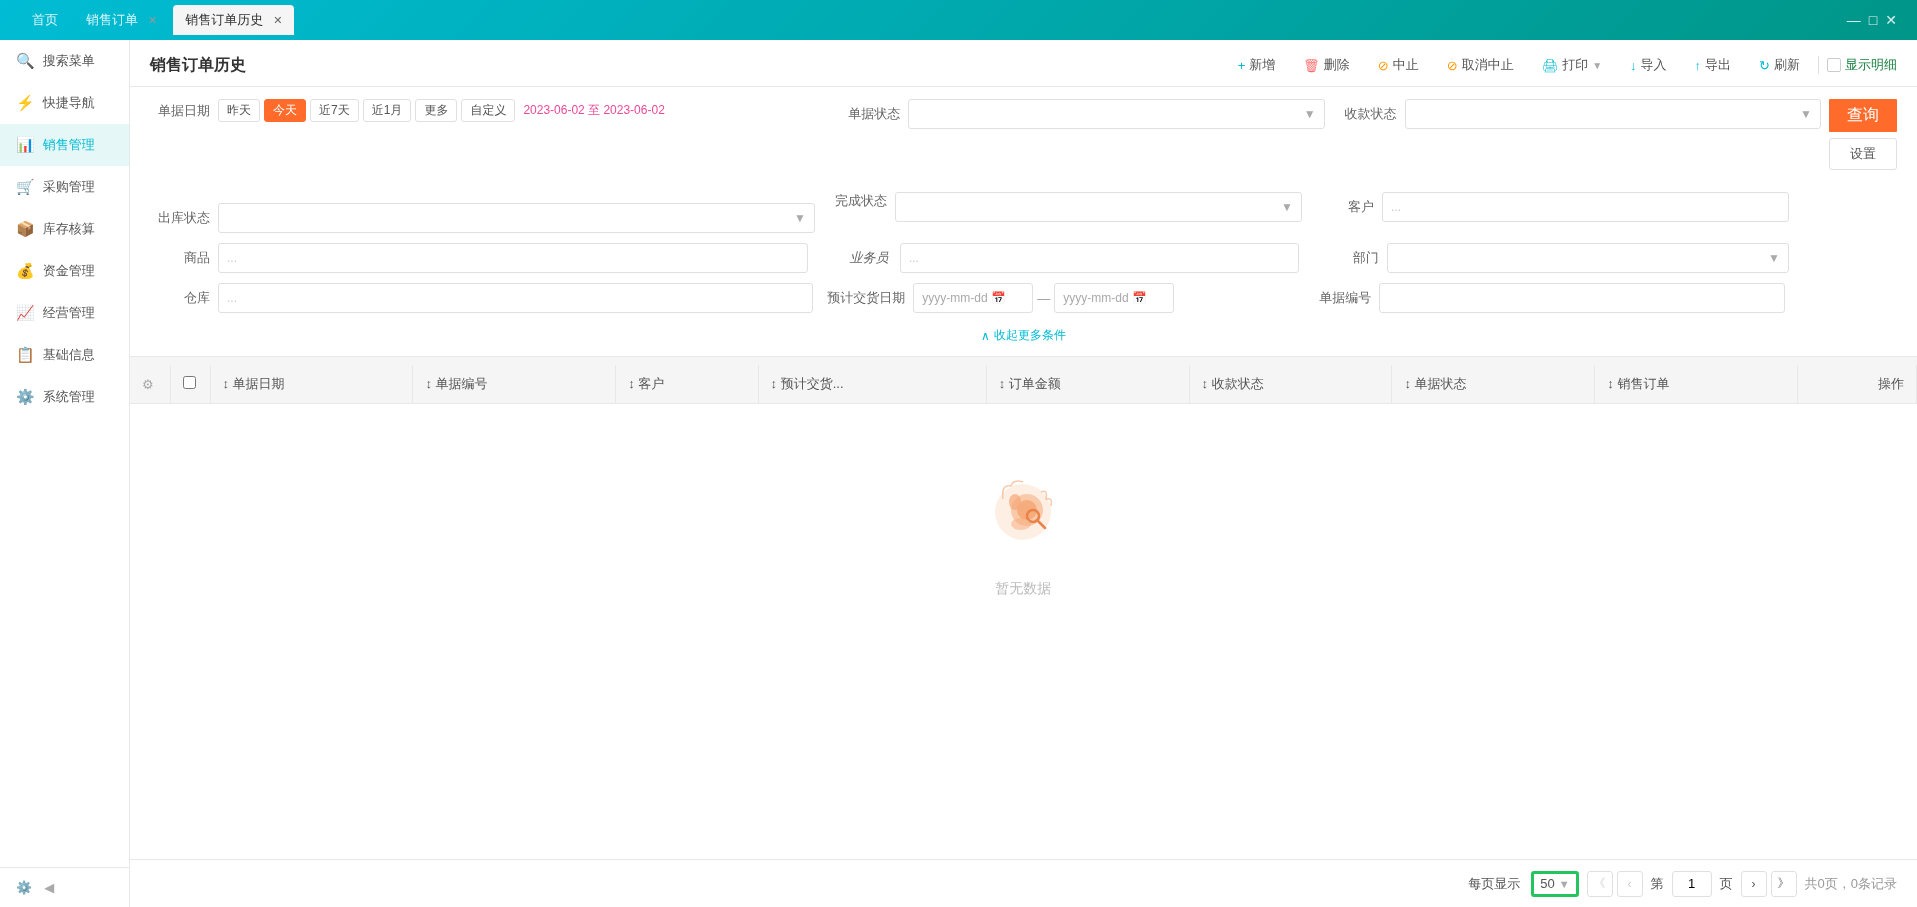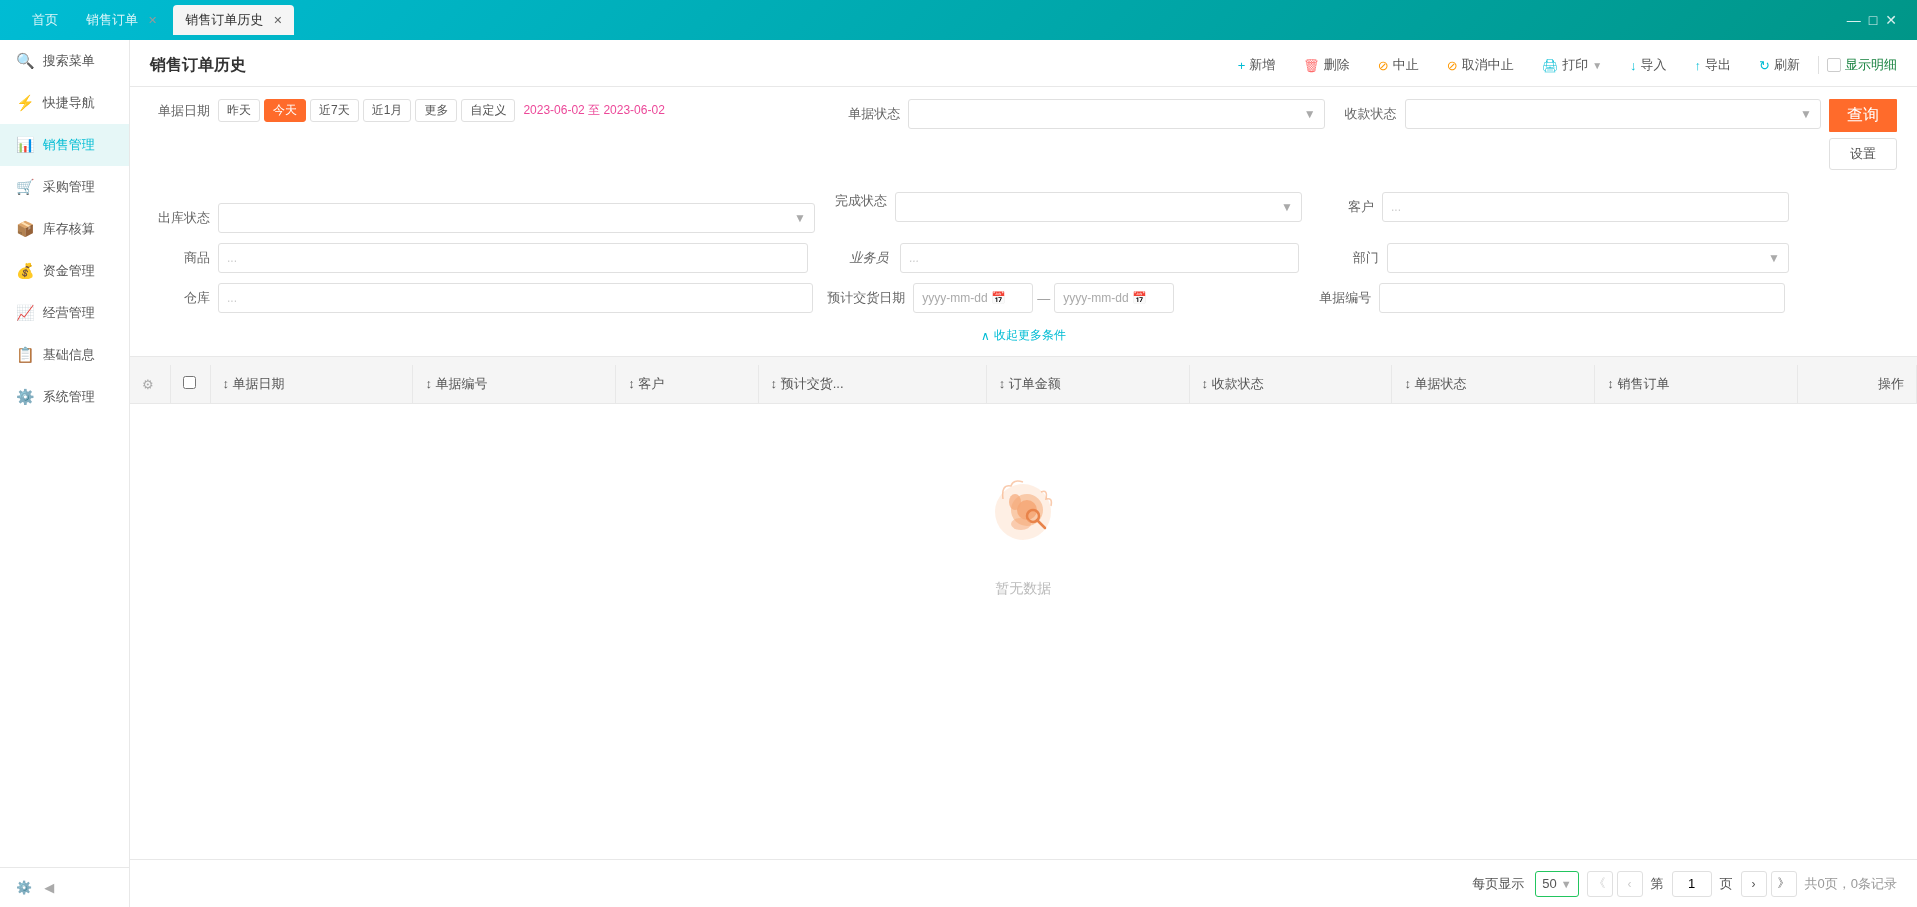--- a/index.html
+++ b/index.html
@@ -332,21 +332,21 @@
       font-size: 13px;
       color: #555;
     }
     .page-size-select {
       display: flex;
       align-items: center;
       gap: 11px;
     }
     .page-size-box {
       height: 26px;
-      border: 1px solid #22c55e;
+      border: 3px solid #22c55e;
       border-radius: 3px;
       padding: 0 6px;
       background: #fff;
       display: flex;
       align-items: center;
       gap: 4px;
       cursor: pointer;
       font-size: 13px;
     }
     .page-nav {

